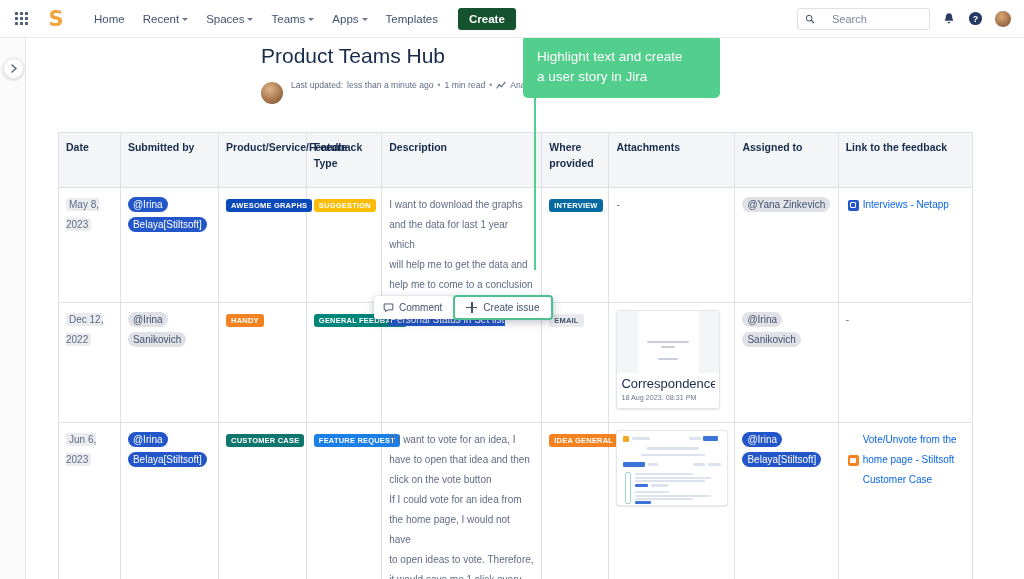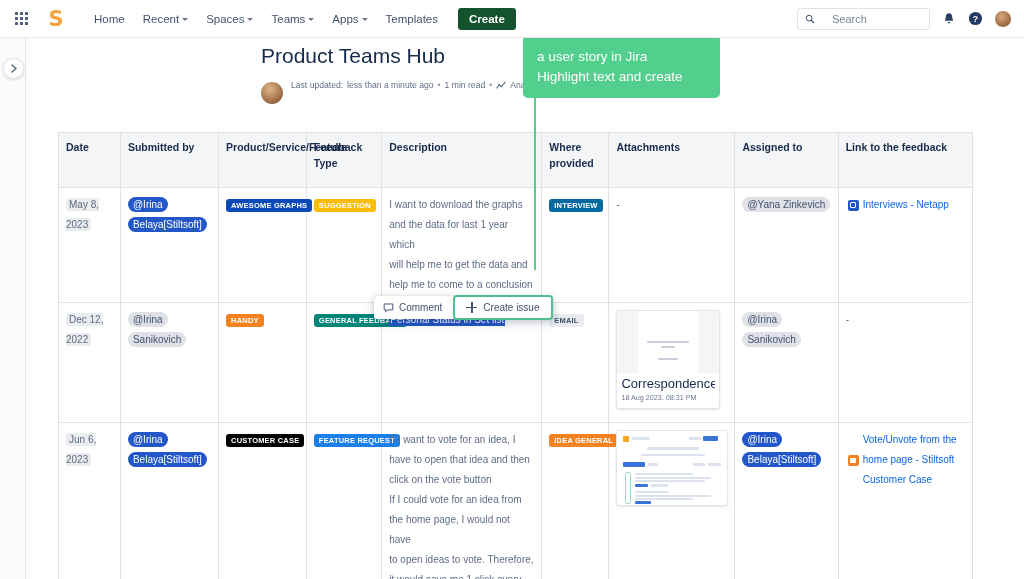--- a/index.html
+++ b/index.html
@@ -389,21 +389,21 @@
             </div>
           </div>
         </td>
         <td><span class="mention plain">@Irina Sanikovich</span></td>
         <td><span>-</span></td>
       </tr>
 
       <tr style="height:175px">
         <td><span class="datechip">Jun 6, 2023</span></td>
         <td><span class="mention active">@Irina Belaya[Stiltsoft]</span></td>
-        <td><span class="loz" id="r2-prod" style="background: #000000; color: rgb(255, 255, 255);">CUSTOMER CASE</span></td>
+        <td><span class="loz" id="r2-prod" style="background: #0f766e; color: rgb(255, 255, 255);">CUSTOMER CASE</span></td>
         <td><span class="loz" id="r2-fb" style="background: rgb(27, 127, 232); color: rgb(255, 255, 255);">FEATURE REQUEST</span></td>
         <td>
           <span class="desc-line">If I want to vote for an idea, I</span>
           <span class="desc-line">have to open that idea and then</span>
           <span class="desc-line">click on the vote button</span>
           <span class="desc-line">If I could vote for an idea from</span>
           <span class="desc-line">the home page, I would not have</span>
           <span class="desc-line">to open ideas to vote. Therefore,</span>
           <span class="desc-line">it would save me 1 click every</span>
 
@@ -453,15 +453,15 @@
     </div>
     <div id="fb-create">
       <span class="plus"></span>
       <span>Create issue</span>
     </div>
   </div>
 </div>
 
 <div id="callout-line"></div>
 <div id="callout">
+  <div>Highlight text and create</div>
   <div>a user story in Jira</div>
-  <div>Highlight text and create</div>
 </div>
 
 </body></html>

